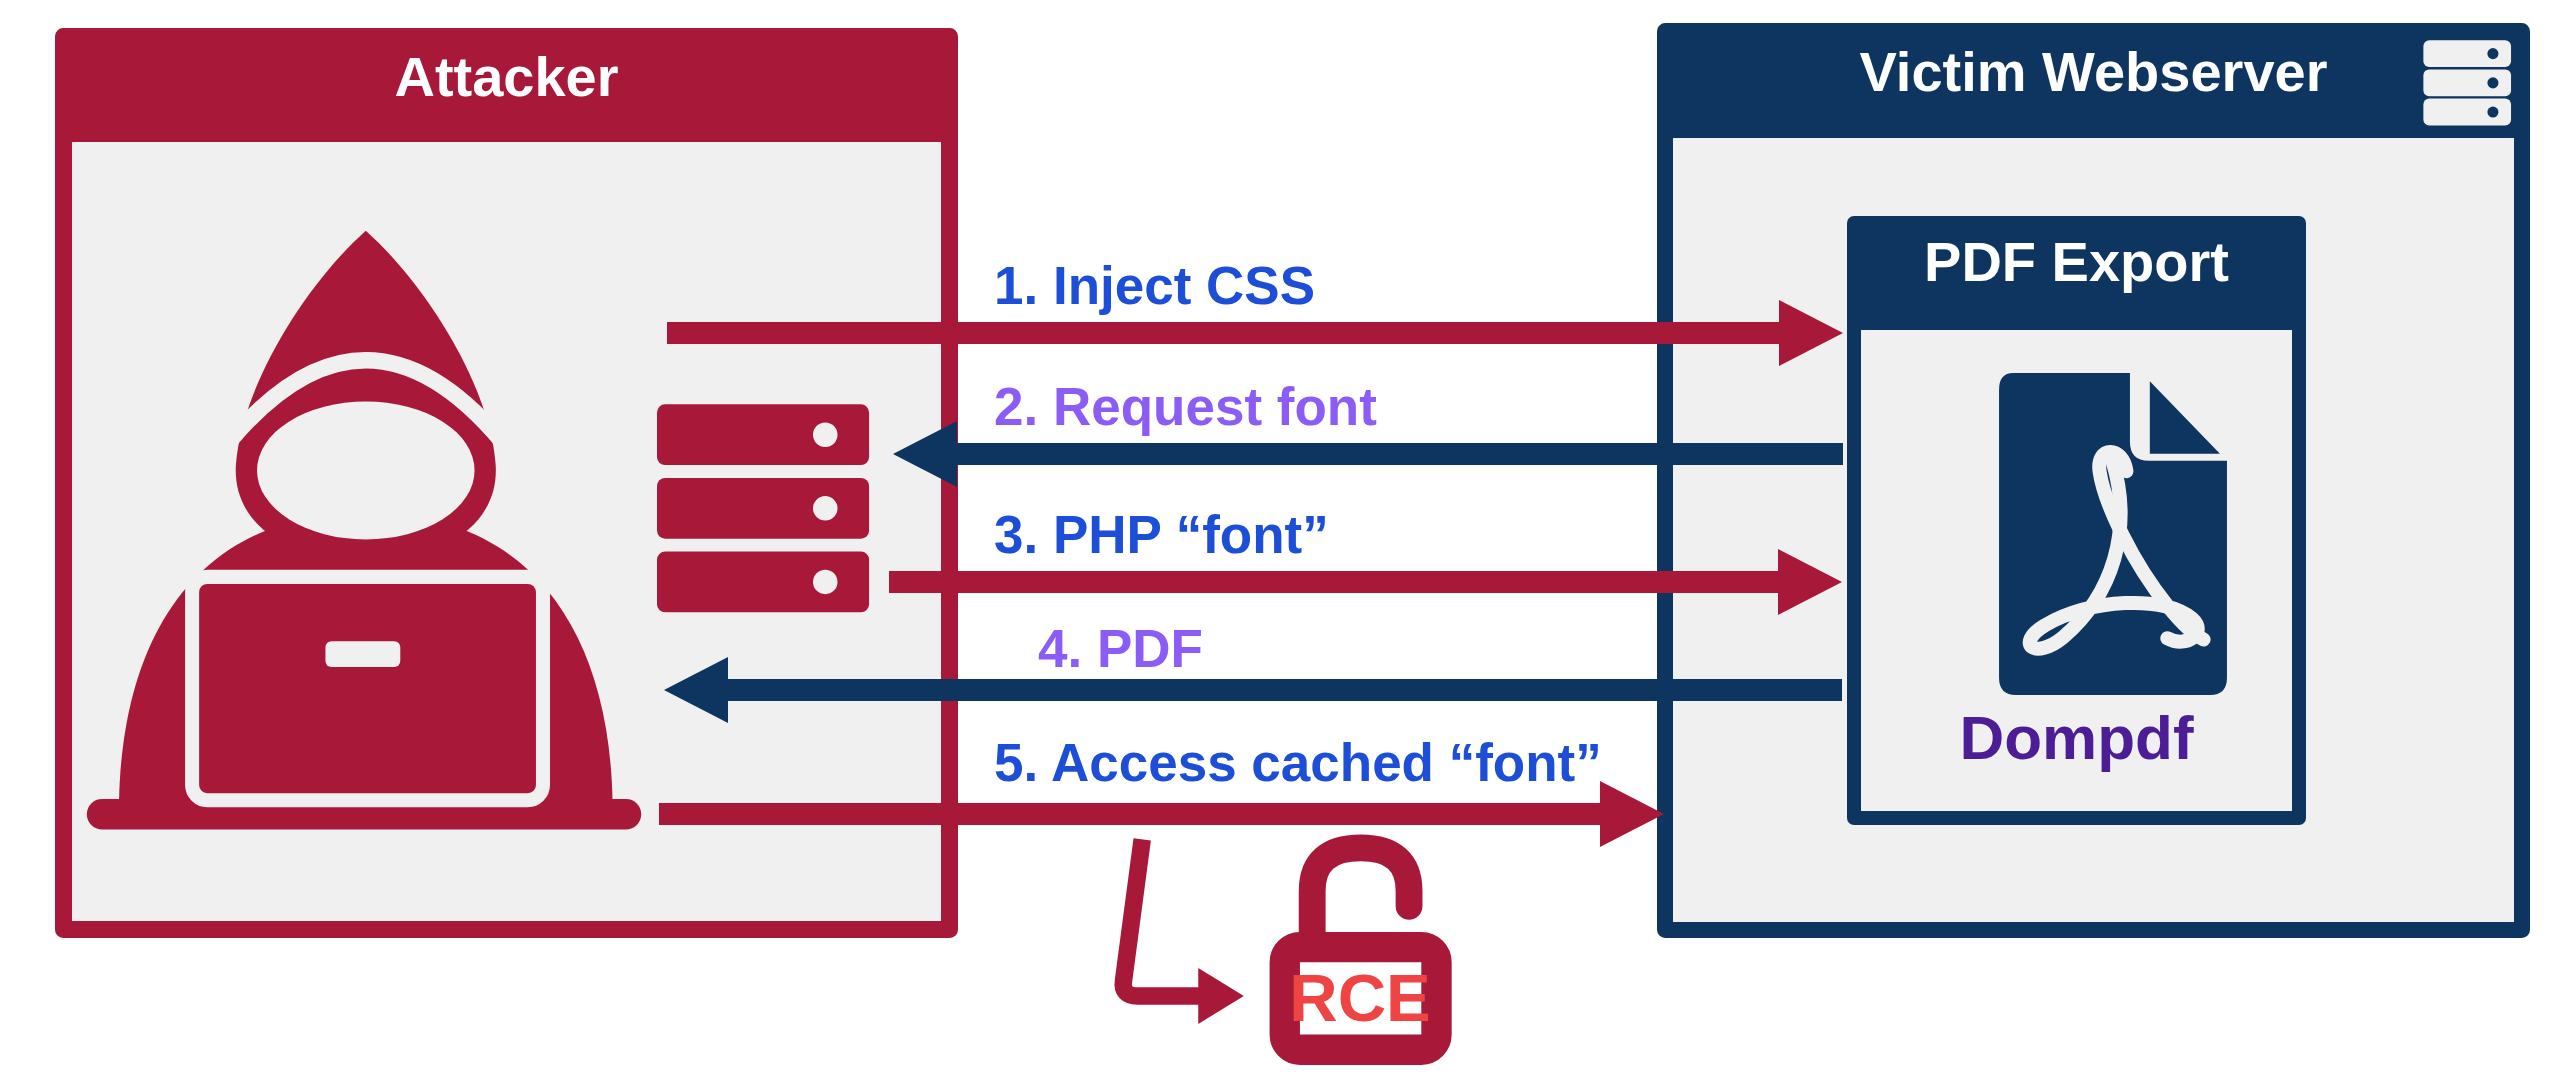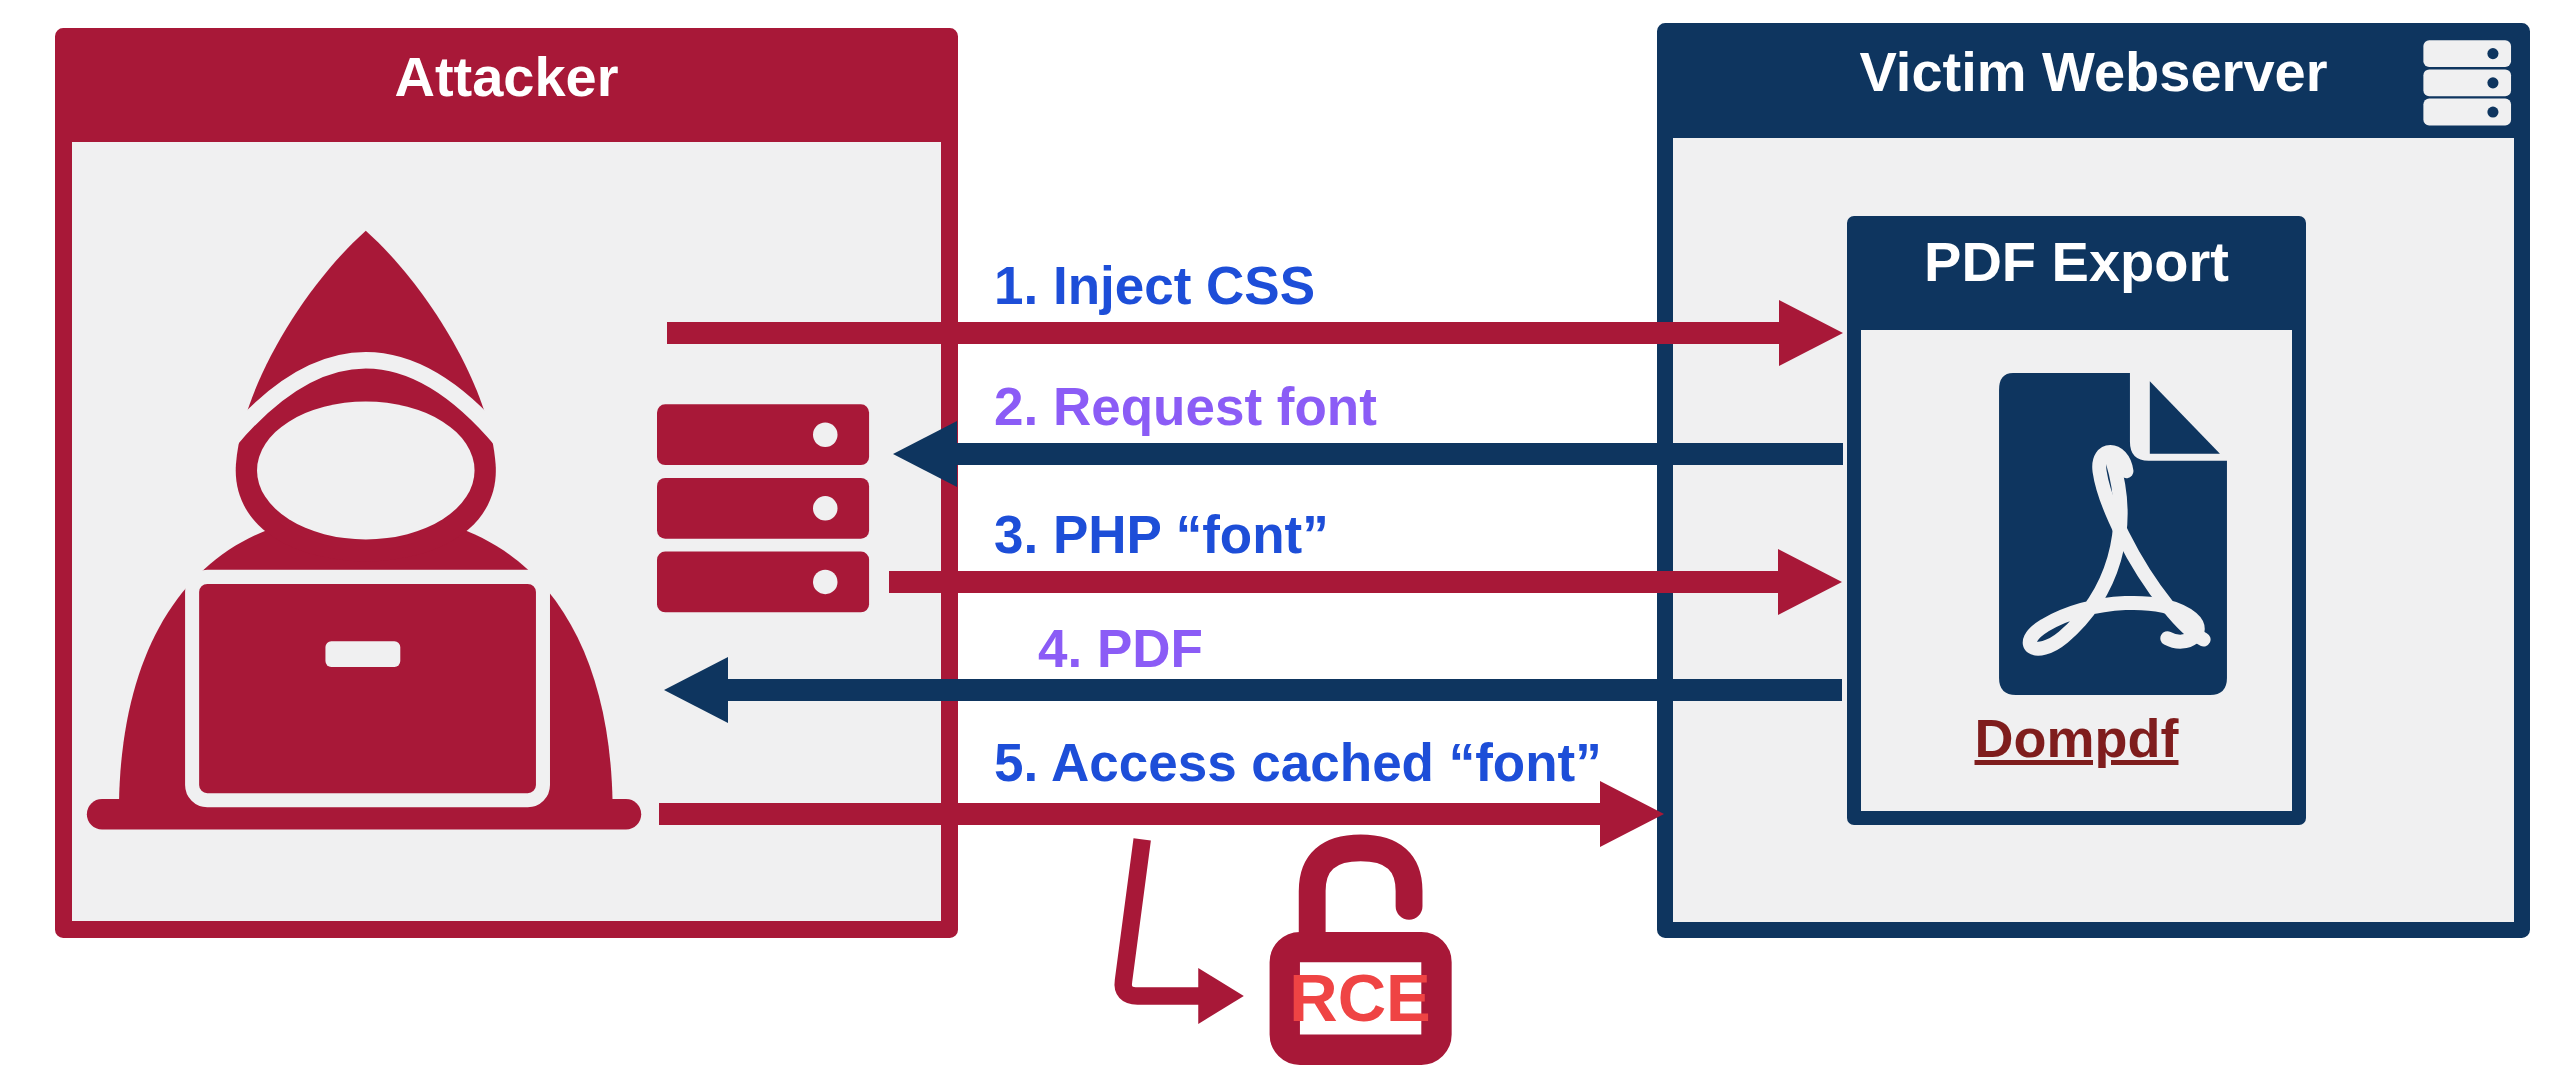--- a/index.html
+++ b/index.html
@@ -34,21 +34,21 @@
   .arrow.right .head.red{border-left:64px solid #A81838;}
   .arrow.left .bar{left:63px;right:0;}
   .arrow.left .head{left:0;}
   .arrow.left .head.navy{border-right:64px solid #0E355F;}
   #rce-label{
     position:absolute;left:1284px;top:973px;width:152px;text-align:center;z-index:5;
     color:#ef4444;font-weight:700;font-size:67px;line-height:50px;
   }
   #dompdf-label{
     position:absolute;left:0;right:0;top:481px;text-align:center;
-    color:#7f1d1d;font-weight:700;font-size:54px;line-height:54px;text-decoration:underline;
+    color:#4c1d95;font-weight:700;font-size:62px;line-height:54px;
   }
   svg{display:block;}
 </style>
 </head>
 <body>
 
 <div id="canvas">
 
   <div class="panel" id="attacker-panel">
     <div class="panel-header">

